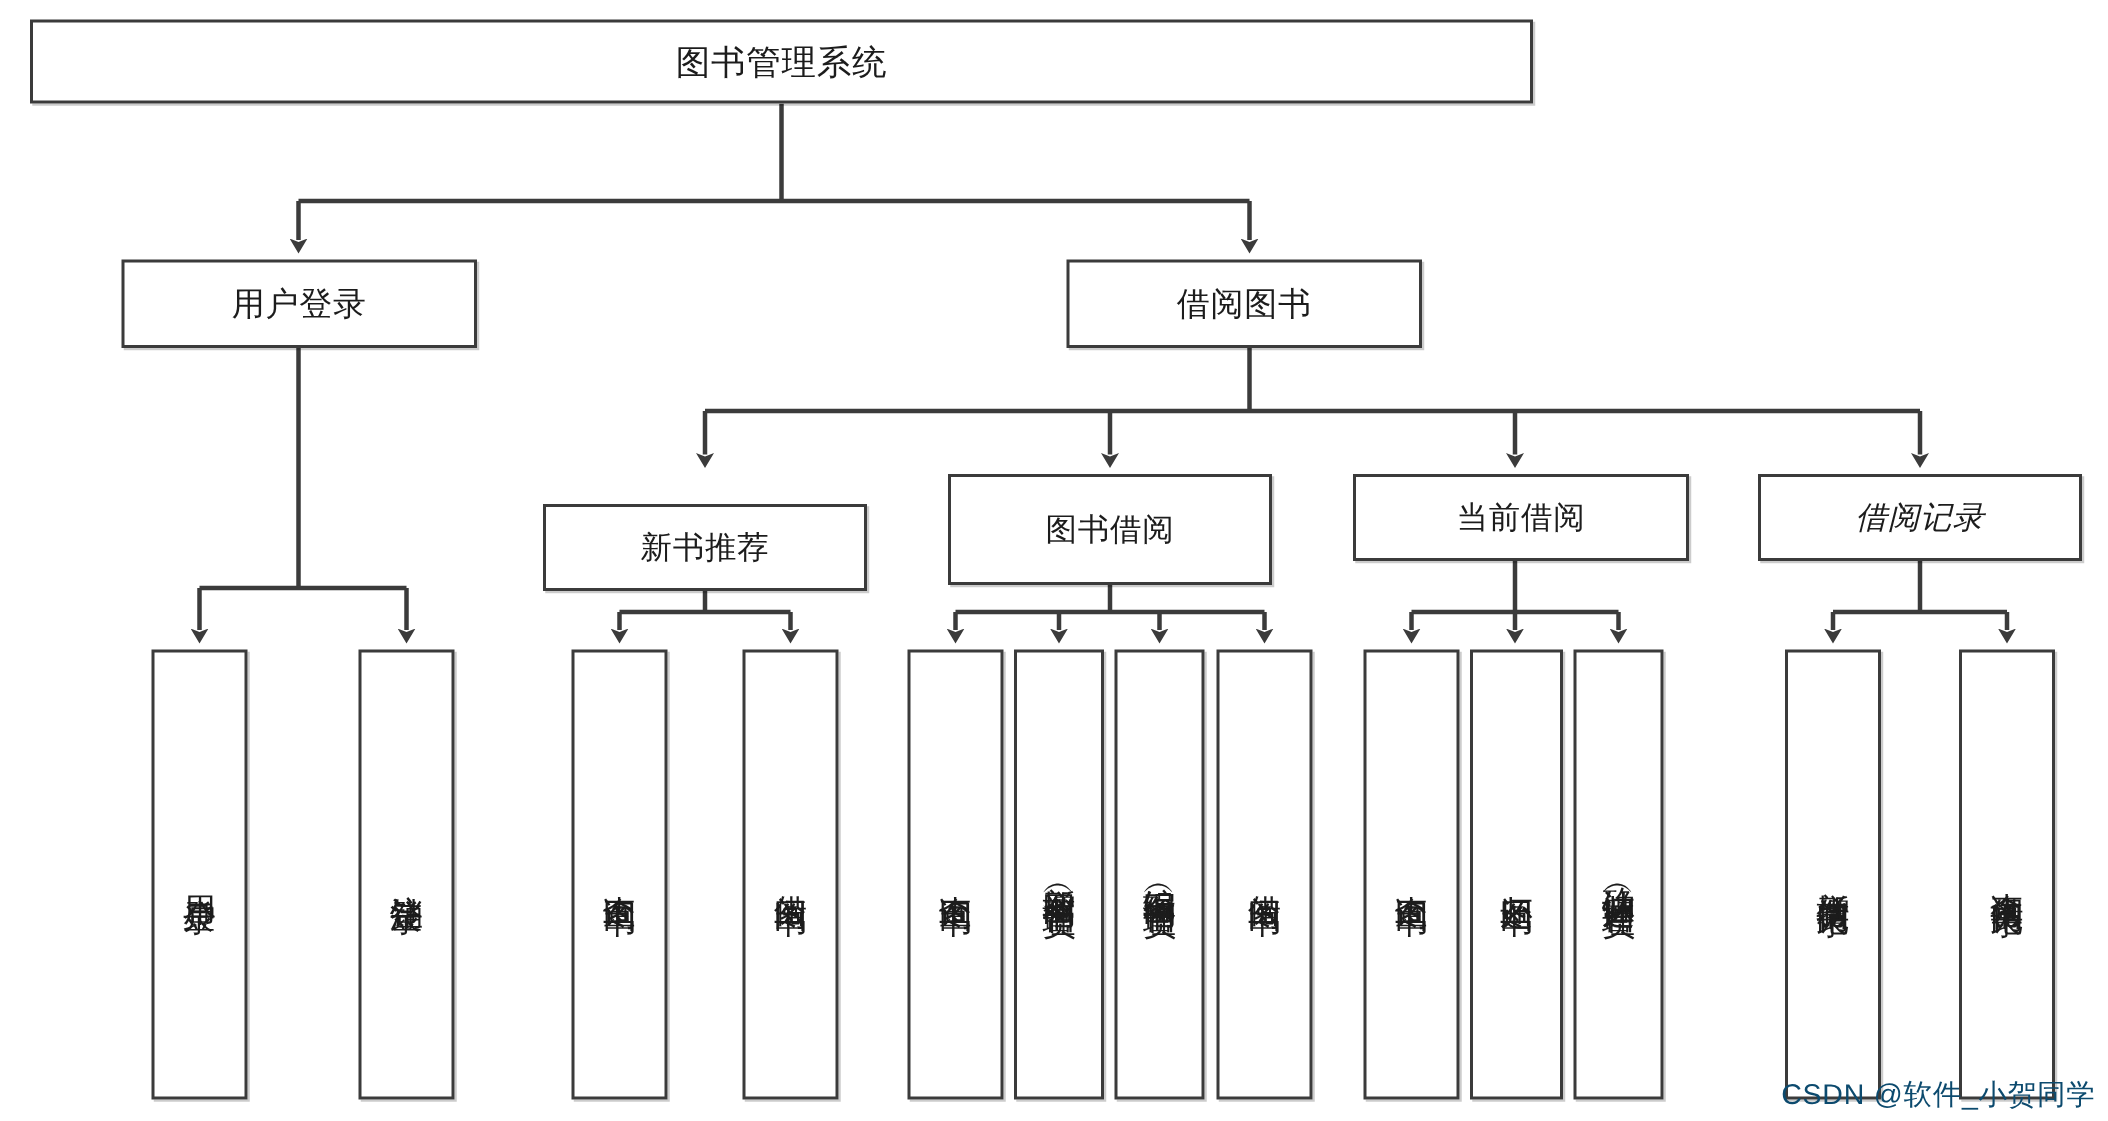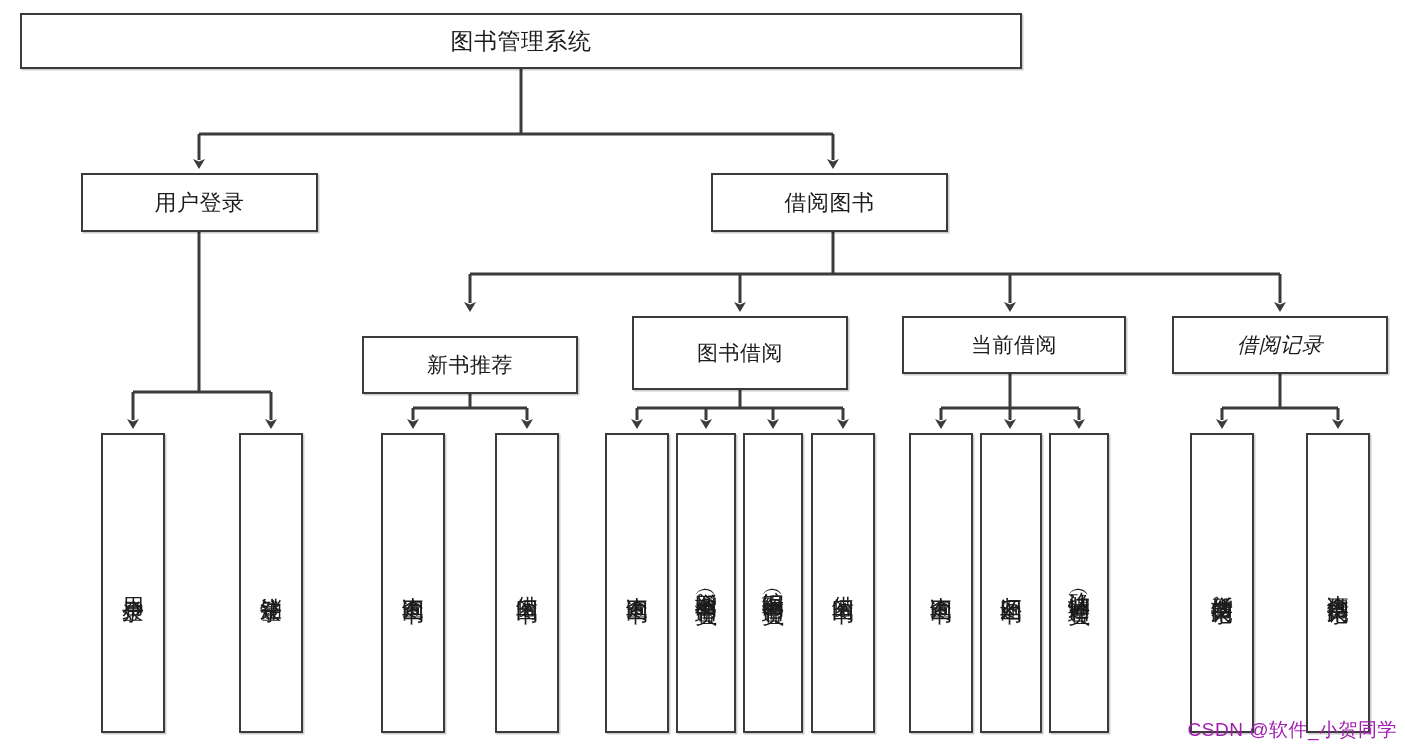--- a/index.html
+++ b/index.html
@@ -44,21 +44,21 @@
     letter-spacing:2px;
     white-space:normal;
     max-height:272px;
     text-align:center;
   }
 
   #watermark{
     position:absolute;
     right:8px;bottom:4px;
     font-size:19px;
-    color:#a21caf;
+    color:#0c4a6e;
     white-space:nowrap;
     letter-spacing:.5px;
   }
 </style>
 </head>
 <body>
 
 <div id="stage">
 
   <svg id="edges" viewBox="0 0 1405 747" xmlns="http://www.w3.org/2000/svg">

